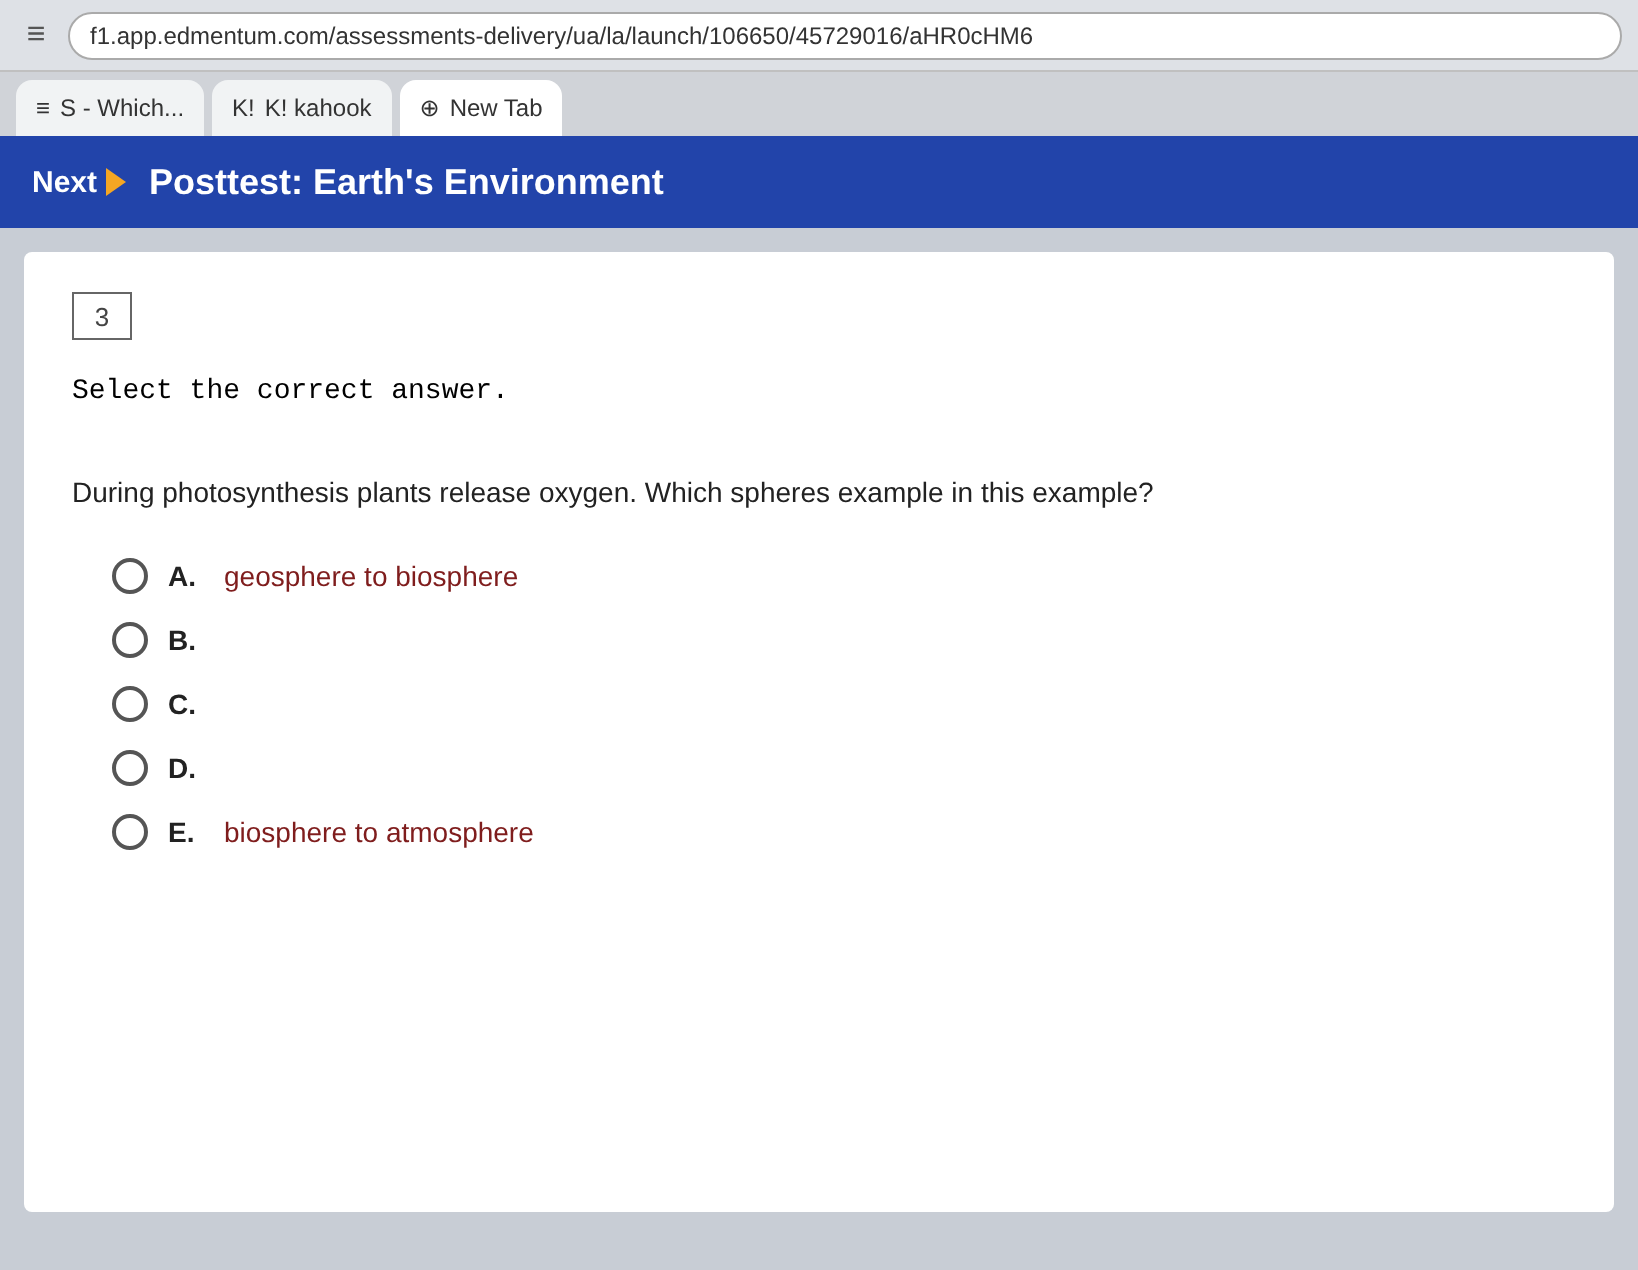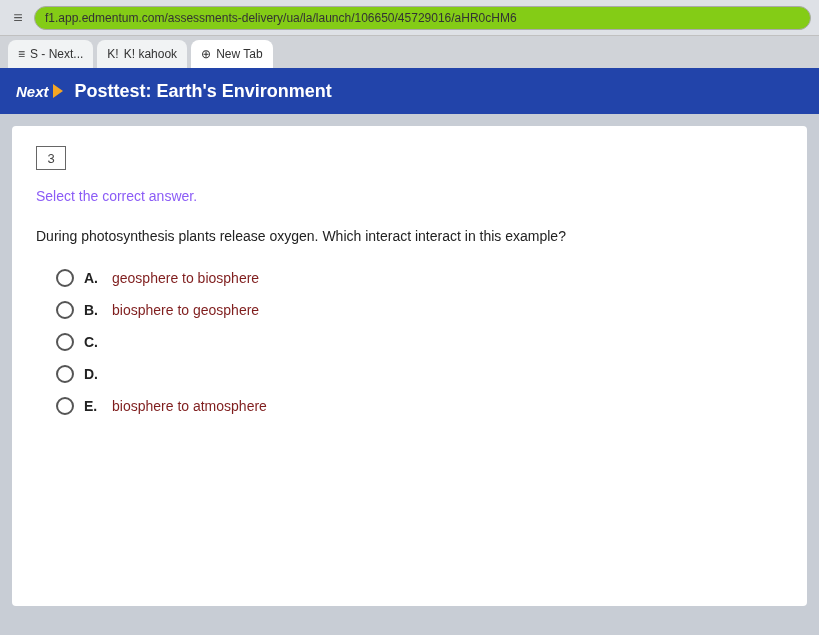--- a/index.html
+++ b/index.html
@@ -26,21 +26,21 @@
       width: 20px;
       height: 20px;
       display: flex;
       align-items: center;
       justify-content: center;
       font-size: 16px;
       color: #555;
     }
     .address-bar {
       flex: 1;
-      background: #84cc16;
+      background: #ffffff;
       border: 1px solid #aaa;
       border-radius: 12px;
       height: 24px;
       display: flex;
       align-items: center;
       padding: 0 10px;
       font-size: 12px;
       color: #333;
       overflow: hidden;
       white-space: nowrap;
@@ -87,21 +87,20 @@
     .next-btn {
       background: transparent;
       border: none;
       color: white;
       font-size: 15px;
       font-weight: bold;
       cursor: pointer;
       display: flex;
       align-items: center;
       gap: 4px;
-      font-style: italic;
     }
     .next-arrow {
       display: inline-block;
       width: 0;
       height: 0;
       border-top: 7px solid transparent;
       border-bottom: 7px solid transparent;
       border-left: 10px solid #f5a623;
     }
     .app-title {
@@ -130,22 +129,23 @@
       width: 30px;
       height: 24px;
       text-align: center;
       line-height: 24px;
       font-size: 13px;
       color: #444;
       margin-bottom: 18px;
     }
     .instruction {
       font-size: 14px;
-      color: #8b5cf6;
-      margin-bottom: 22px;
+      color: #000000;
+      margin-bottom: 32px;
+      font-family: Liberation Mono, monospace;
     }
     .question-text {
       font-size: 14px;
       color: #222;
       margin-bottom: 22px;
       line-height: 1.5;
     }
     .options-list {
       list-style: none;
       display: flex;
@@ -185,21 +185,21 @@
 <div class="browser-bar">
   <div class="browser-icon">≡</div>
   <div class="address-bar">
     <span>f1.app.edmentum.com/assessments-delivery/ua/la/launch/106650/45729016/aHR0cHM6</span>
   </div>
 </div>
 
 <div class="tab-bar">
   <div class="tab">
     <span class="tab-favicon">≡</span>
-    <span>S - Next...</span>
+    <span>S - Which...</span>
   </div>
   <div class="tab">
     <span class="tab-favicon">K!</span>
     <span>K! kahook</span>
   </div>
   <div class="tab active">
     <span class="tab-favicon">⊕</span>
     <span>New Tab</span>
   </div>
 </div>
@@ -209,32 +209,31 @@
     <span>Next</span>
     <span class="next-arrow"></span>
   </button>
   <div class="app-title">Posttest: Earth's Environment</div>
 </div>
 
 <div class="content-area">
   <div class="question-card">
     <div class="question-number">3</div>
     <div class="instruction">Select the correct answer.</div>
-    <div class="question-text">During photosynthesis plants release oxygen. Which interact interact in this example?</div>
+    <div class="question-text">During photosynthesis plants release oxygen. Which spheres example in this example?</div>
     <ul class="options-list">
 
     <li class="option-item">
           <div class="option-radio"></div>
           <span class="option-label">A.</span>
           <span class="option-text">geosphere to biosphere</span>
         </li>
         <li class="option-item">
           <div class="option-radio"></div>
           <span class="option-label">B.</span>
-          <span class="option-text">biosphere to geosphere</span>
         </li>
         <li class="option-item">
           <div class="option-radio"></div>
           <span class="option-label">C.</span>
         </li>
         <li class="option-item">
           <div class="option-radio"></div>
           <span class="option-label">D.</span>
         </li>
         <li class="option-item">

